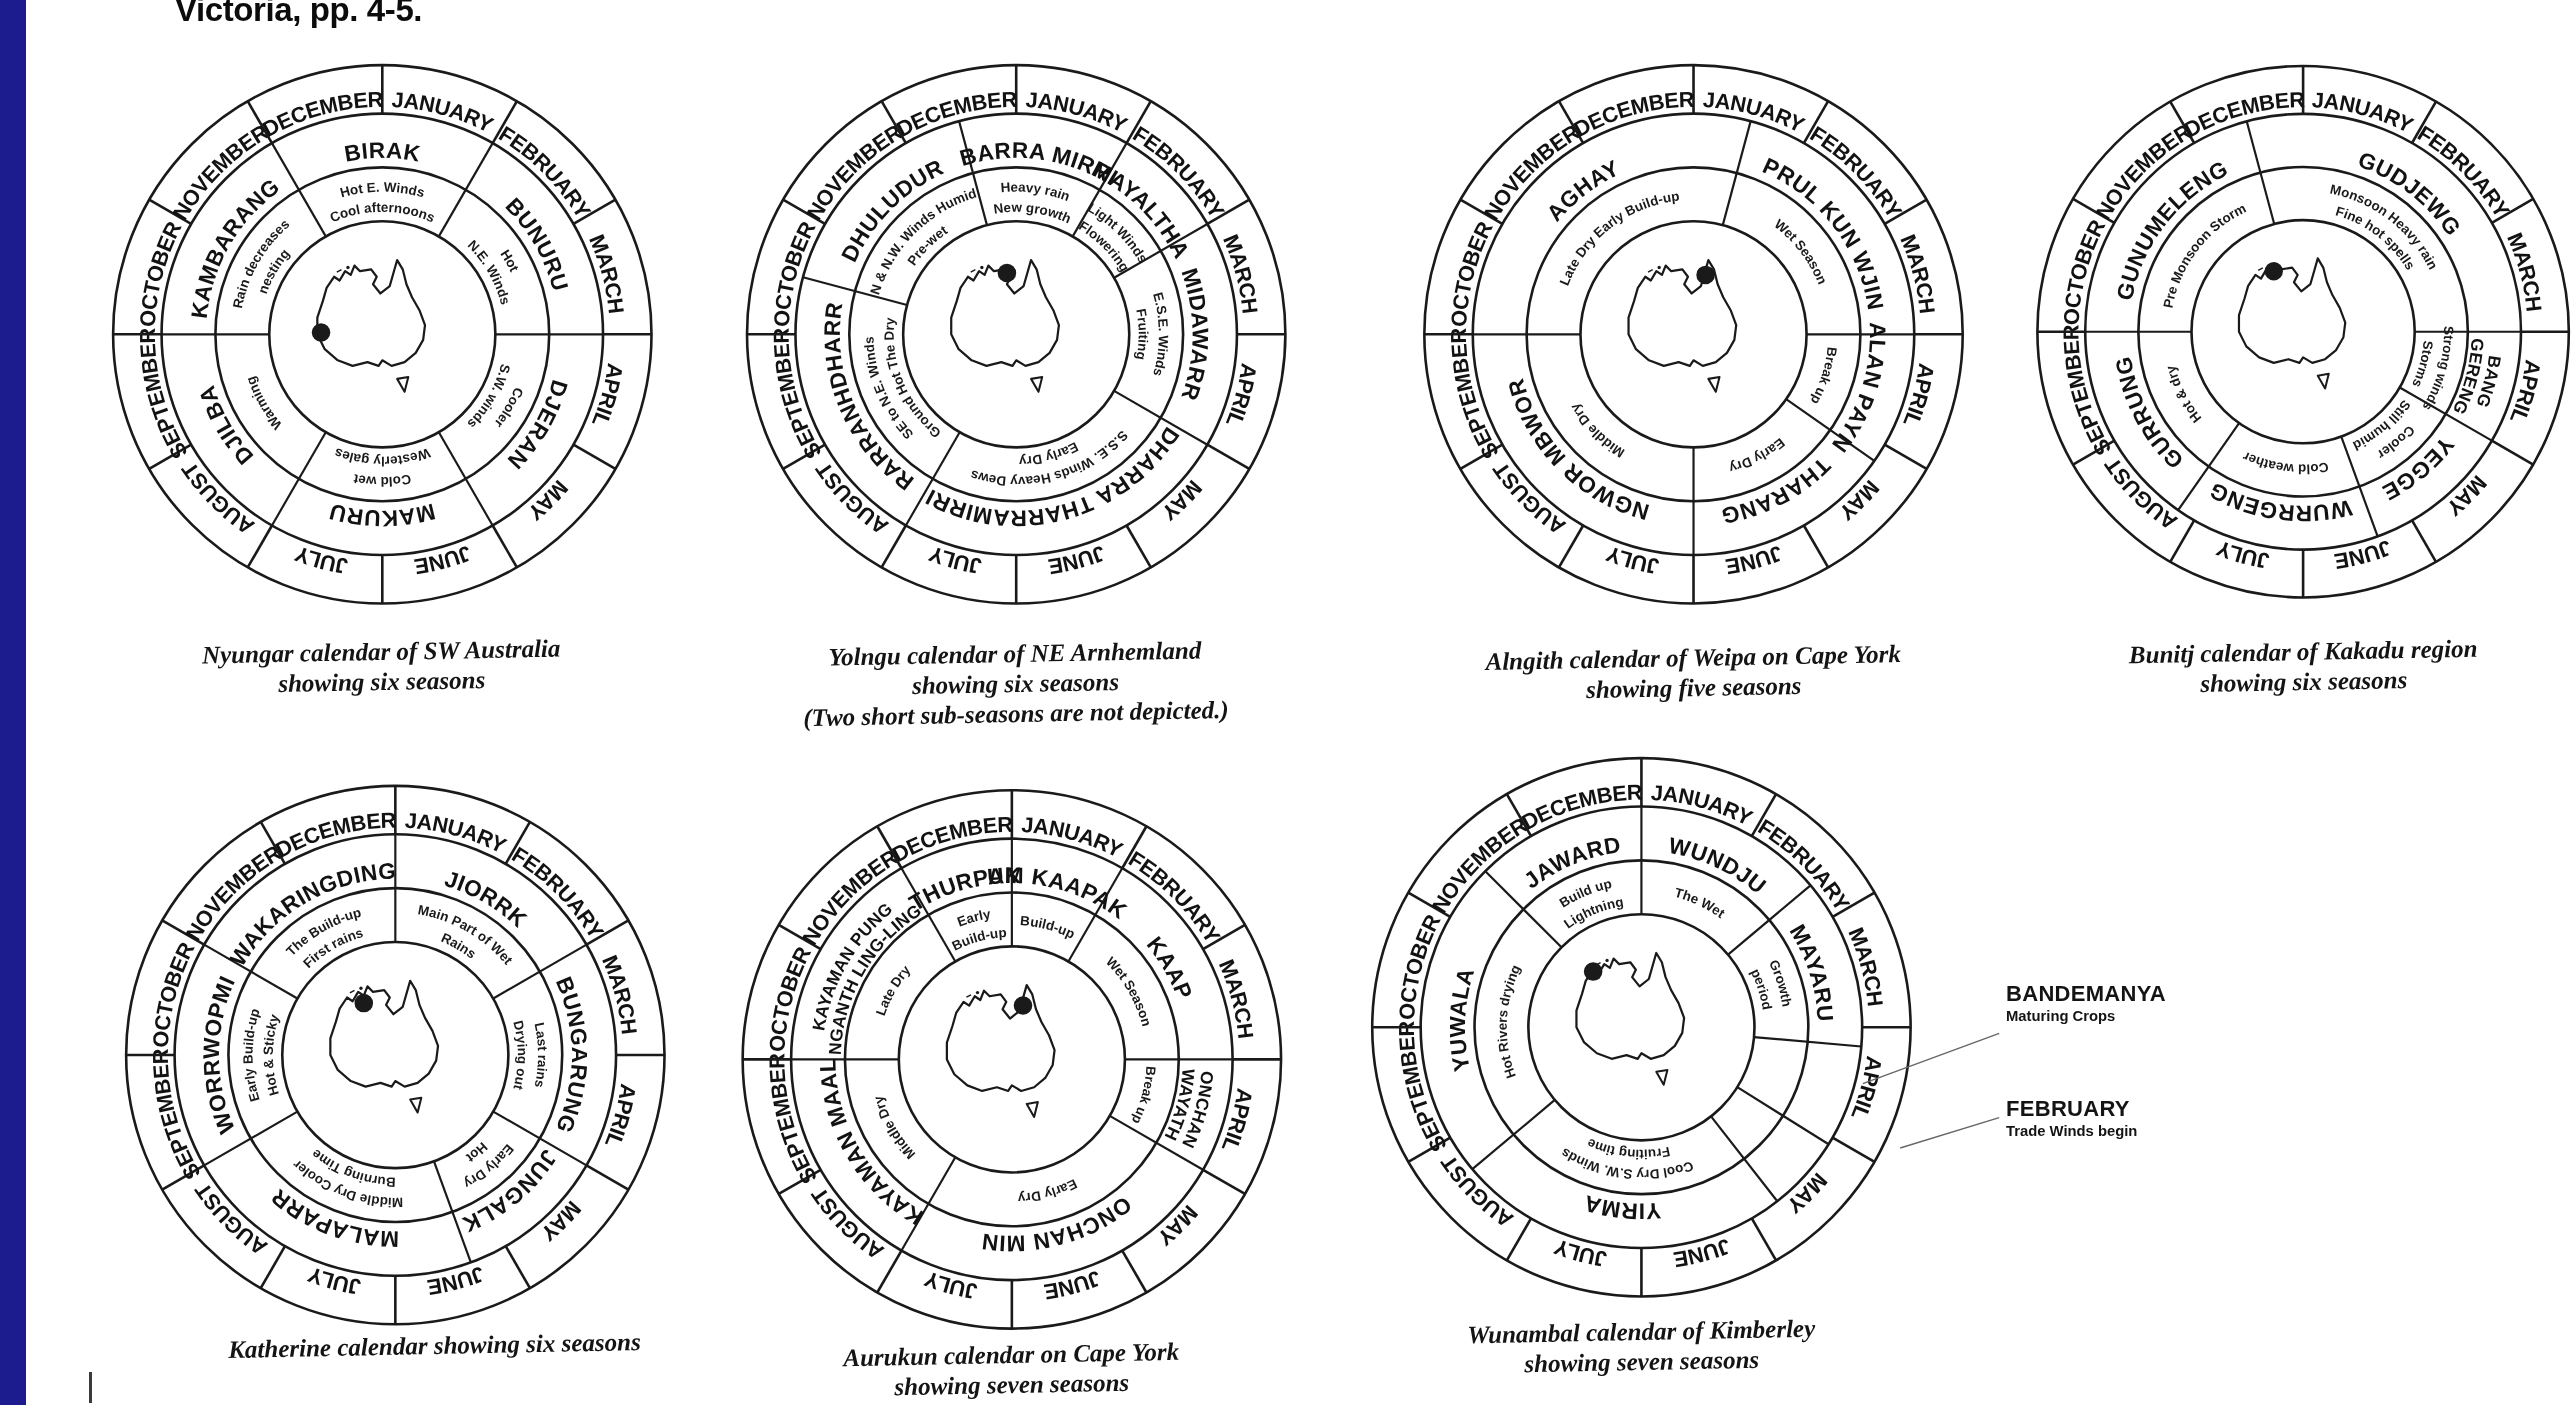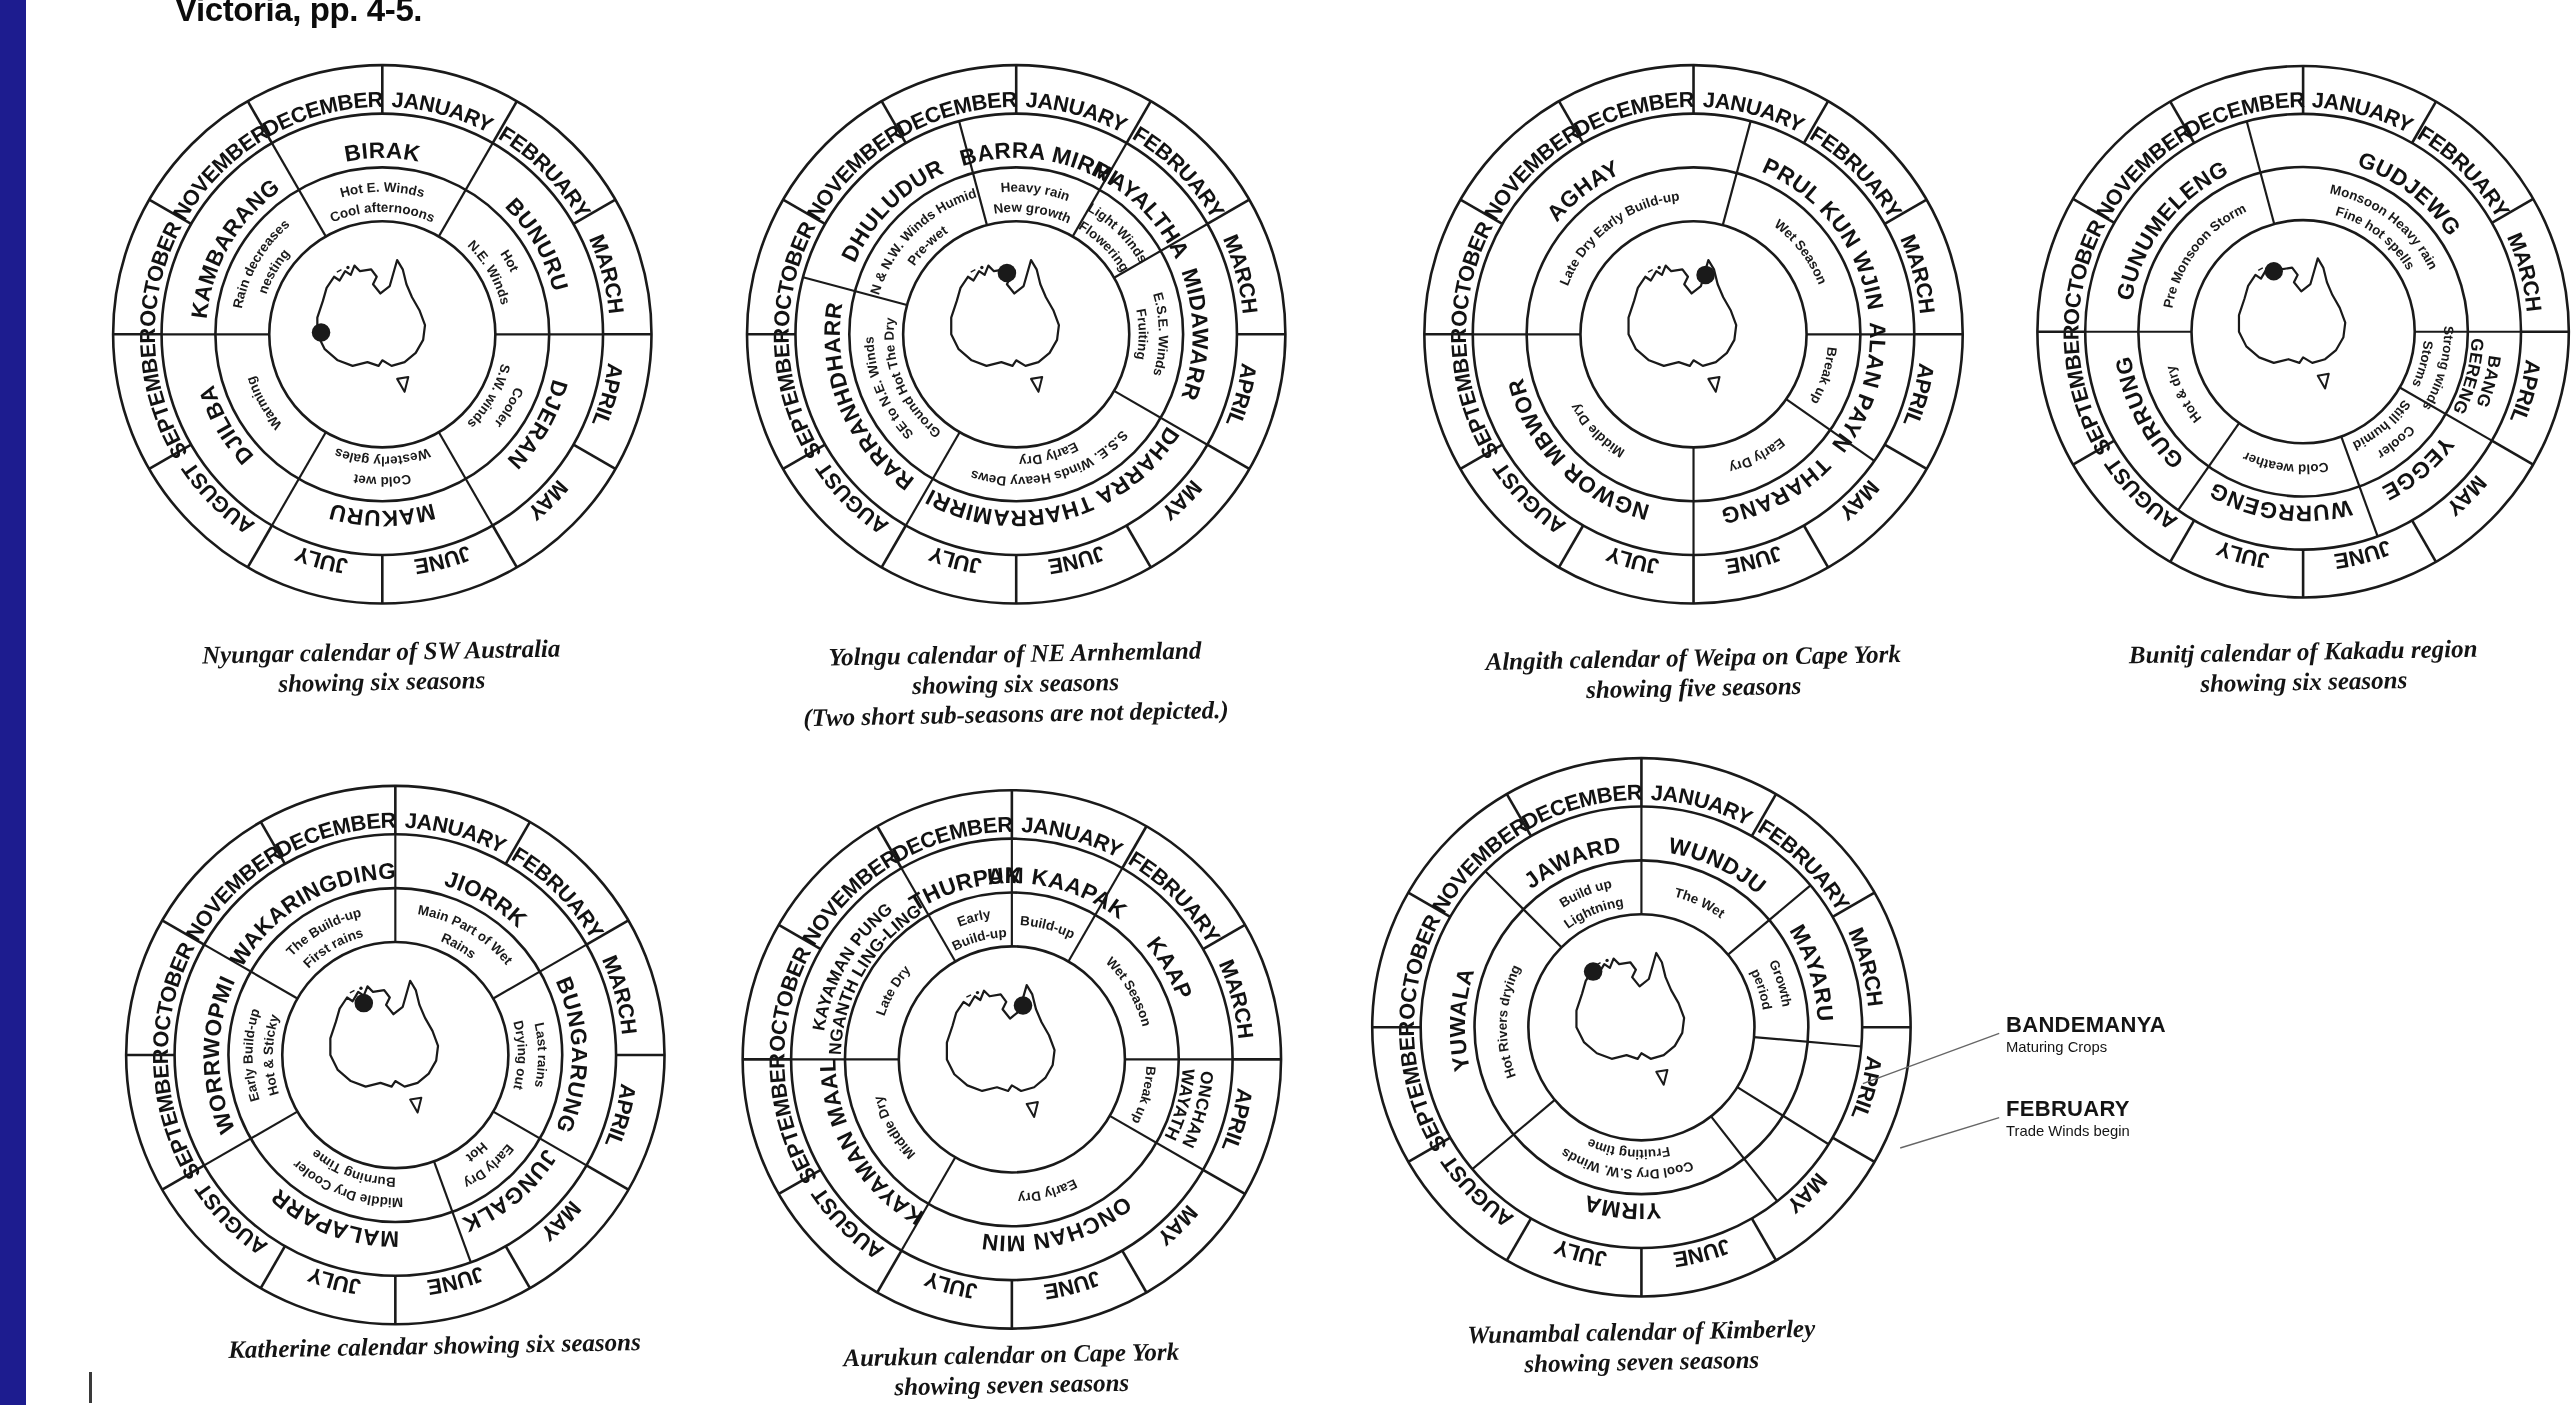--- a/index.html
+++ b/index.html
@@ -14,21 +14,21 @@
   }
   #wheel-canvas { position:absolute; left:0; top:0; }
   .caption {
     position:absolute; text-align:center; width:677px;
     font-family:"Liberation Serif", serif; font-style:italic; font-weight:700;
     font-size:25px; line-height:30px; color:#141414; white-space:pre-line;
     transform:rotate(-1.1deg);
   }
   .side-label { position:absolute; left:2006px; color:#141414; }
   .side-label .t { font-size:22px; font-weight:700; letter-spacing:0.3px; }
-  .side-label .s { font-size:14.8px; font-weight:400; margin-top:0.9px; }
+  .side-label .s { font-size:14.8px; font-weight:700; margin-top:0.9px; }
   .stray-mark { position:absolute; left:89px; top:1372px; width:2.6px; height:31px; background:#3a3a3a; }
   
   .month-t   { font-family:"Liberation Sans",sans-serif; font-weight:700; font-size:25px; letter-spacing:-0.5px; fill:#121212; }
   .season-t  { font-family:"Liberation Sans",sans-serif; font-weight:700; font-size:26px; letter-spacing:0.5px; fill:#121212; }
   .season-t2 { font-family:"Liberation Sans",sans-serif; font-weight:700; font-size:20px; letter-spacing:0.2px; fill:#121212; }
   .desc-t    { font-family:"Liberation Sans",sans-serif; font-weight:600; font-size:15.5px; fill:#1a1a1a; }
 </style>
 </head>
 <body>
 
@@ -656,21 +656,21 @@
 showing five seasons</div>
     <div class="caption" style="left: 1965px; top: 637px;">Bunitj calendar of Kakadu region
 showing six seasons</div>
     <div class="caption" style="left: 96px; top: 1331px;">Katherine calendar showing six seasons</div>
     <div class="caption" style="left: 673px; top: 1340px;">Aurukun calendar on Cape York
 showing seven seasons</div>
     <div class="caption" style="left: 1303px; top: 1317px;">Wunambal calendar of Kimberley
 showing seven seasons</div>
   </div>
 
-<div class="side-label" style="top:1012px">
+<div class="side-label" style="top:981px">
   <div class="t">BANDEMANYA</div>
   <div class="s">Maturing Crops</div>
 </div>
 <div class="side-label" style="top:1096px">
   <div class="t">FEBRUARY</div>
   <div class="s">Trade Winds begin</div>
 </div>
 
 <div class="stray-mark"></div>
 

